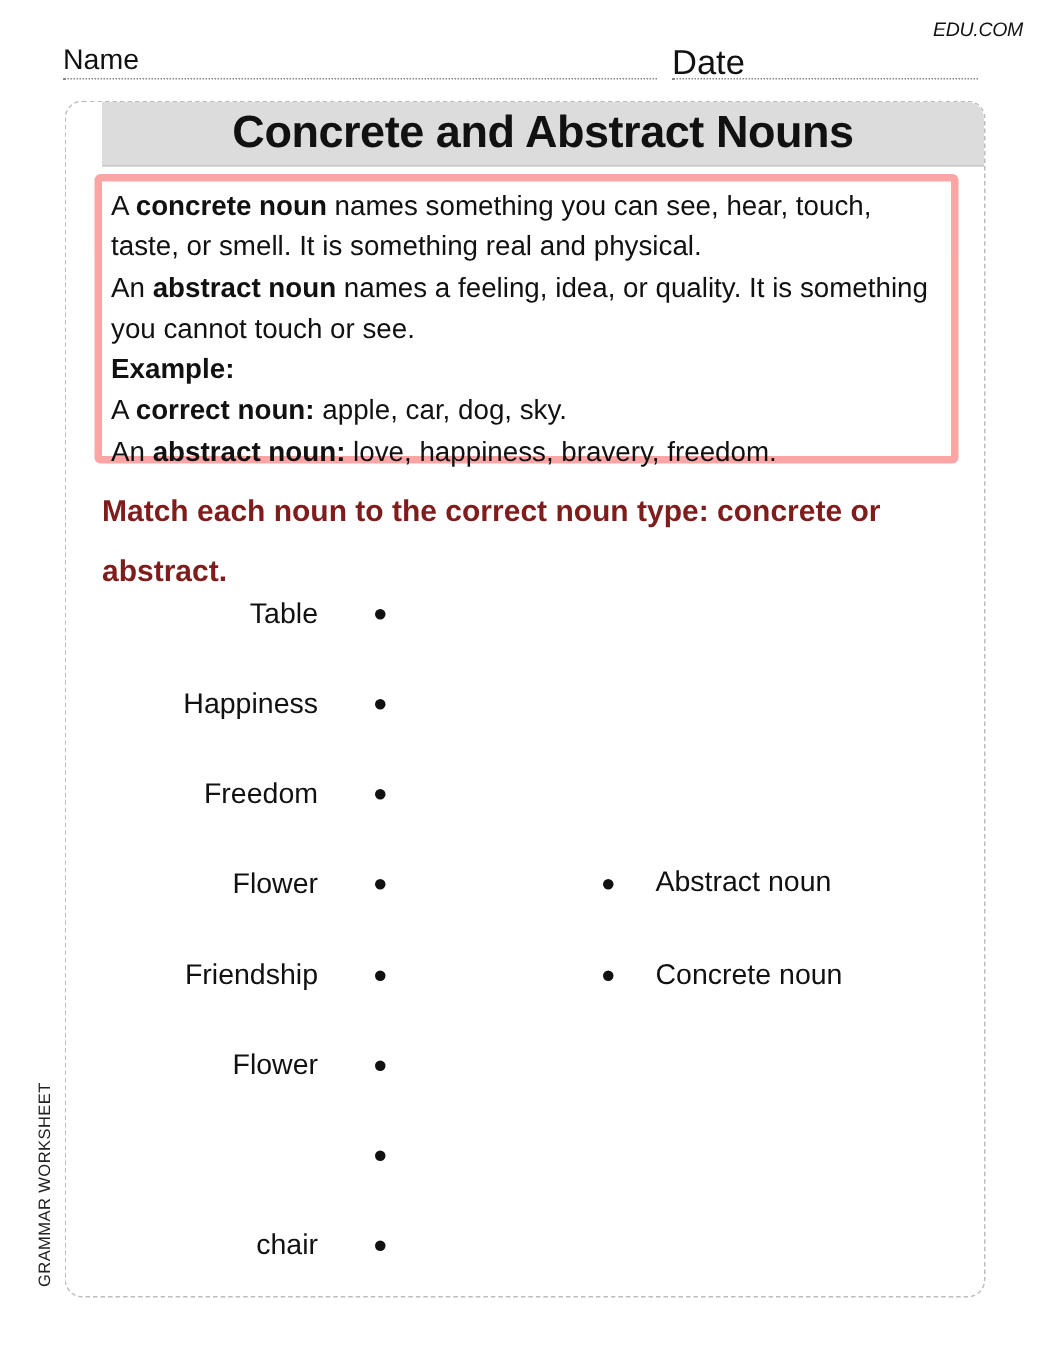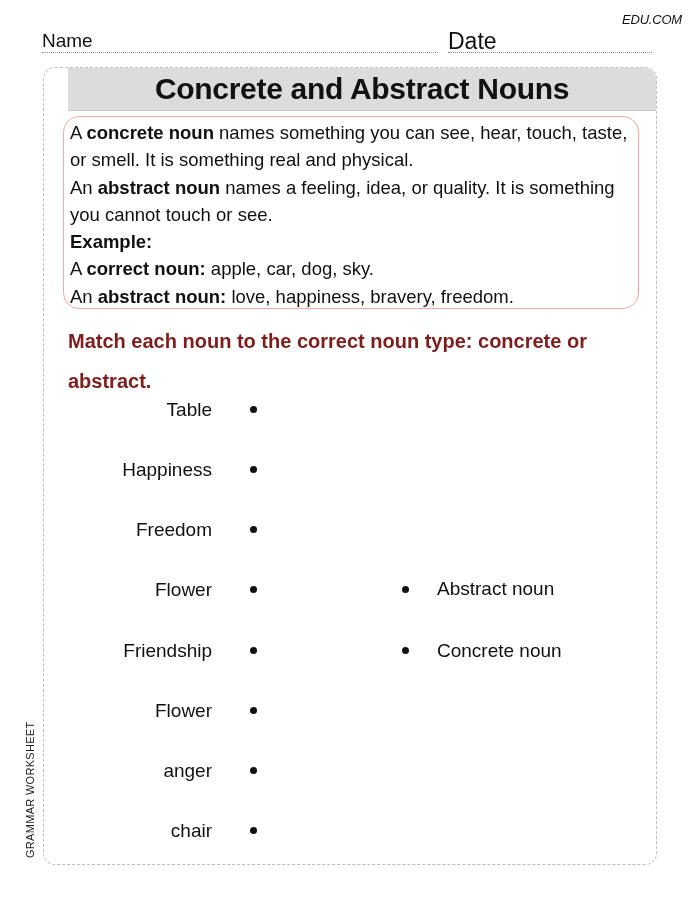--- a/index.html
+++ b/index.html
@@ -29,21 +29,21 @@
     }
     .card-header {
       background: #dcdcdc; height: 42px; border-bottom: 1px solid #c8c8c8;
       display: flex; align-items: center; justify-content: center;
     }
     .card-title {
       font-size: 30px; font-weight: bold; letter-spacing: -0.3px; color: #111;
     }
     .info-box {
       position: absolute; left: 19px; top: 48px; width: 576px; height: 193px;
-      border: 1px solid #fca5a5; border-radius: 16px; box-sizing: border-box;
+      border: 5px solid #fca5a5; border-radius: 4px; box-sizing: border-box;
       padding: 2px 6px; font-size: 18.5px; line-height: 27.3px; color: #111;
     }
     .info-box p { margin: 0; }
     .info-box b { font-weight: bold; }
     .instructions {
       position: absolute; left: 24px; top: 253px; width: 575px;
       font-size: 20px; font-weight: bold; line-height: 40px; color: #7f1d1d;
     }
     .match-area { position: absolute; left: 8px; top: 0; width: 100%; height: 100%; }
     .left-item {
@@ -97,21 +97,20 @@
 
     <div class="left-item" style="top:510px">Flower</div>
     <div class="dot" style="left:198px; top:518px"></div>
 
     <div class="left-item" style="top:571px">Friendship</div>
     <div class="dot" style="left:198px; top:579px"></div>
 
     <div class="left-item" style="top:631px">Flower</div>
     <div class="dot" style="left:198px; top:639px"></div>
 
-    <div class="left-item" style="top:691px">anger</div>
     <div class="dot" style="left:198px; top:699px"></div>
 
     <div class="left-item" style="top:751px">chair</div>
     <div class="dot" style="left:198px; top:759px"></div>
 
     <div class="dot" style="left:350px; top:518px"></div>
     <div class="right-item" style="top:509px">Abstract noun</div>
 
     <div class="dot" style="left:350px; top:579px"></div>
     <div class="right-item" style="top:571px">Concrete noun</div>

